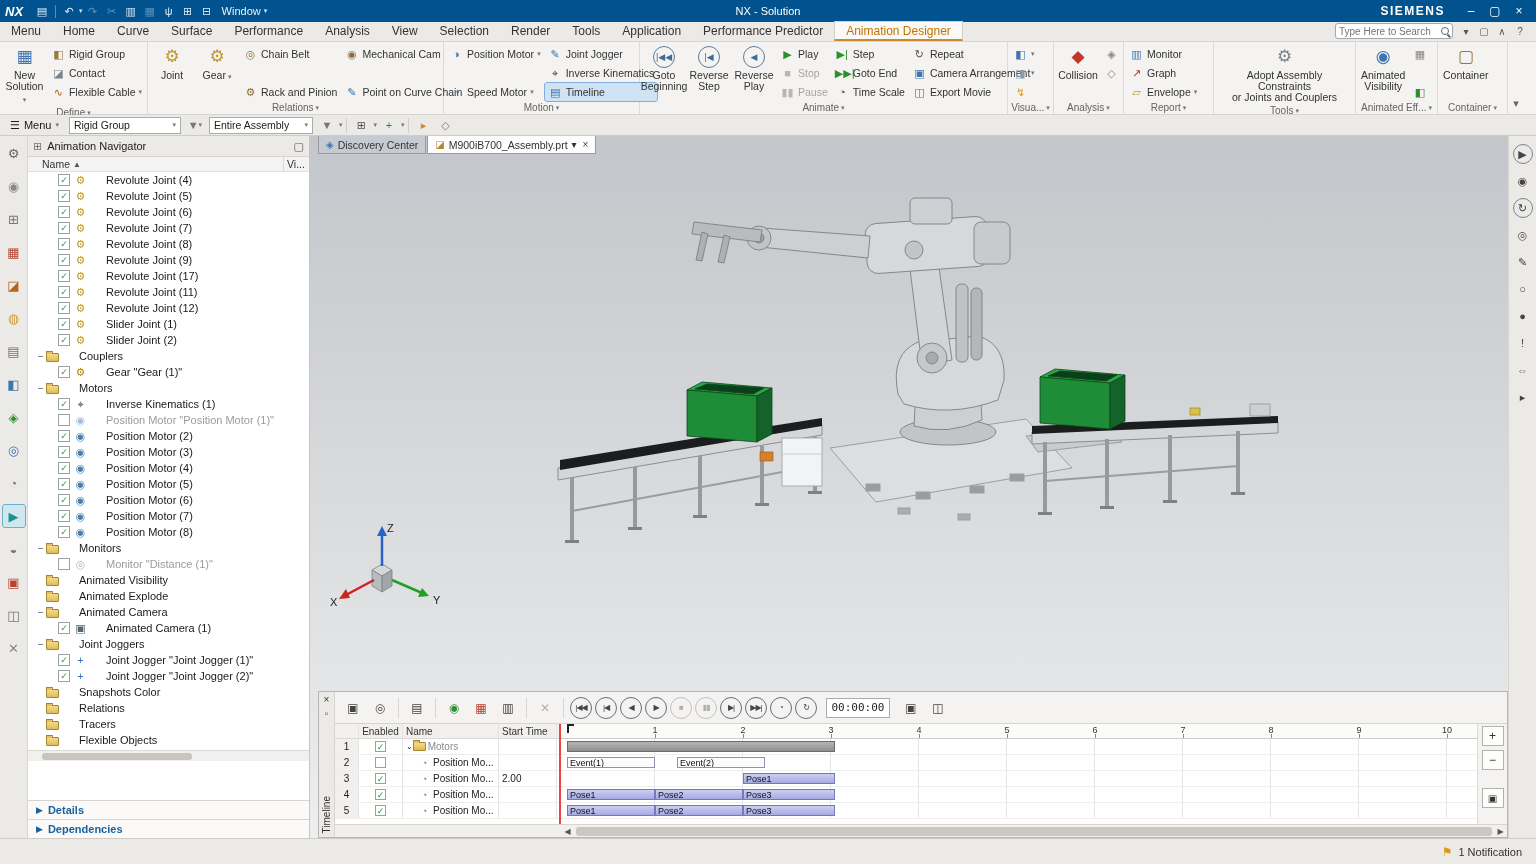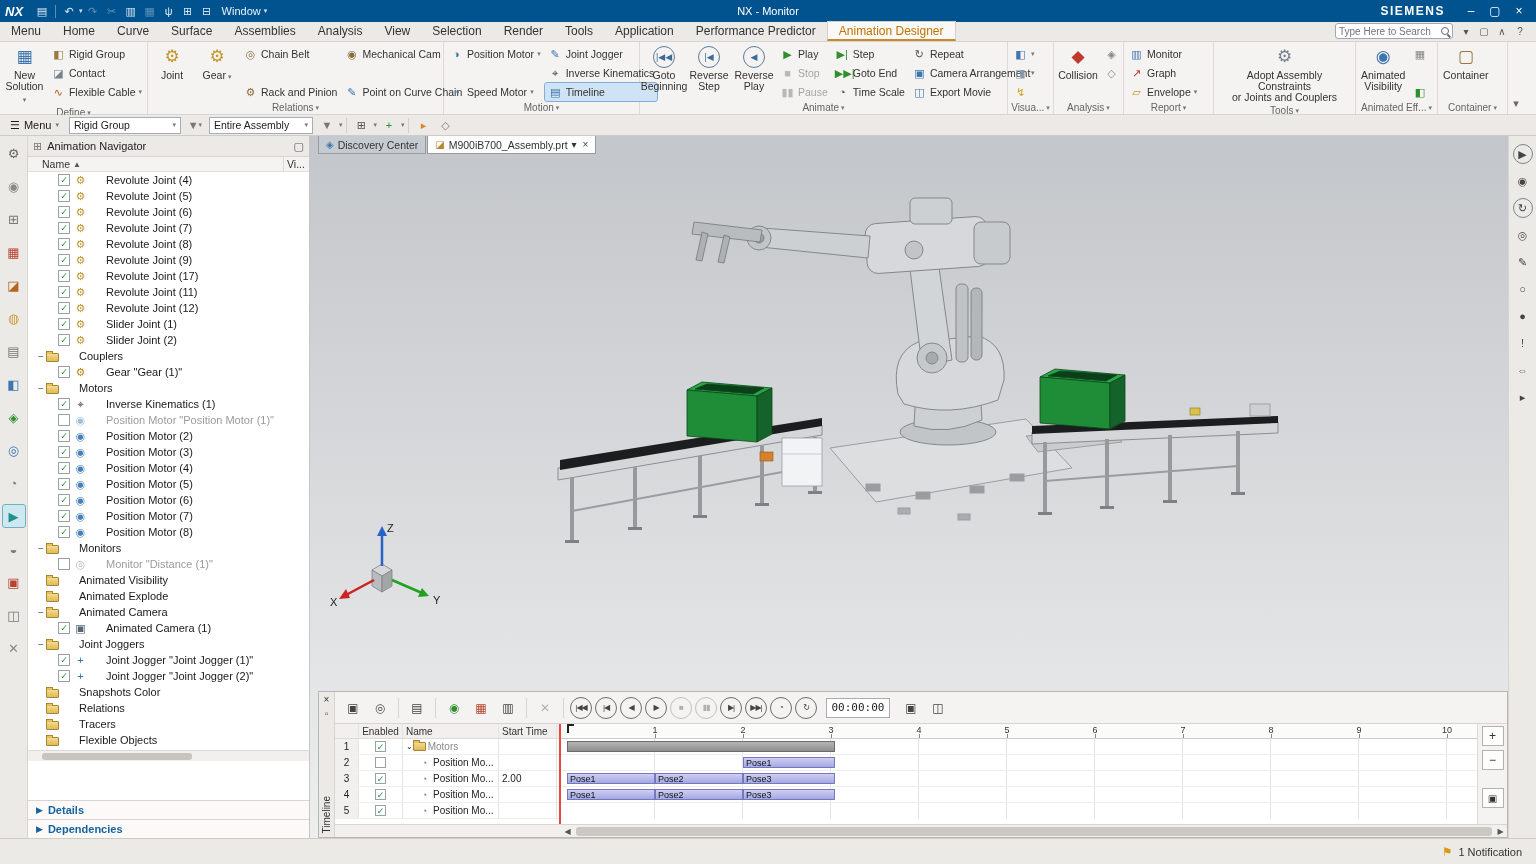--- a/index.html
+++ b/index.html
@@ -146,38 +146,38 @@
       <span class="qbtn">▥</span>
       <span class="qbtn disabled">▦</span>
       <span class="qbtn">ψ</span>
       <span class="qbtn">⊞</span>
       <span class="qbtn">⊟</span>
     </span>
   <span class="win-menu">
     <span>Window</span>
     <span class="dd" style="color:#cfe0ef">▾</span>
   </span>
-  <span id="tb-title">NX - Monitor</span>
+  <span id="tb-title">NX - Solution</span>
   <span id="tb-right">
     <span class="brand">SIEMENS</span>
     <span id="wincontrols" style="display:flex">
         <span class="wc">–</span>
         <span class="wc">▢</span>
         <span class="wc">×</span>
       </span>
   </span>
 </div>
 
 <div id="tabsrow">
   <span id="rtabs" style="display:flex;align-items:flex-end">
       <span class="rtab">Menu</span>
       <span class="rtab">Home</span>
       <span class="rtab">Curve</span>
       <span class="rtab">Surface</span>
-      <span class="rtab">Assemblies</span>
+      <span class="rtab">Performance</span>
       <span class="rtab">Analysis</span>
       <span class="rtab">View</span>
       <span class="rtab">Selection</span>
       <span class="rtab">Render</span>
       <span class="rtab">Tools</span>
       <span class="rtab">Application</span>
       <span class="rtab">Performance Predictor</span>
       <span class="rtab active">Animation Designer</span>
     </span>
   <span id="tabsrow-right">
@@ -989,20 +989,24 @@
                 <span class="tickmark" style="left: 798px;"></span>
                 <span class="tick" style="left: 886px;">10</span>
                 <span class="tickmark" style="left: 886px;"></span>
                 <span class="cursor0" style="left: 6px;"></span>
               </div>
             <div id="tl-rows">
                 <div class="grow">
                   <div class="bar group" style="left: 6px; width: 268.4px;"></div>
                 </div>
                 <div class="grow">
+                  <div class="bar event" style="left: 6px; width: 88px;">Event(1)</div>
+                  <div class="bar event" style="left: 116px; width: 88px;">Event(2)</div>
+                </div>
+                <div class="grow">
                   <div class="bar pose" style="left: 182px; width: 92.4px;">Pose1</div>
                 </div>
                 <div class="grow">
                   <div class="bar pose" style="left: 6px; width: 88px;">Pose1</div>
                   <div class="bar pose" style="left: 94px; width: 88px;">Pose2</div>
                   <div class="bar pose" style="left: 182px; width: 92.4px;">Pose3</div>
                 </div>
                 <div class="grow">
                   <div class="bar pose" style="left: 6px; width: 88px;">Pose1</div>
                   <div class="bar pose" style="left: 94px; width: 88px;">Pose2</div>

